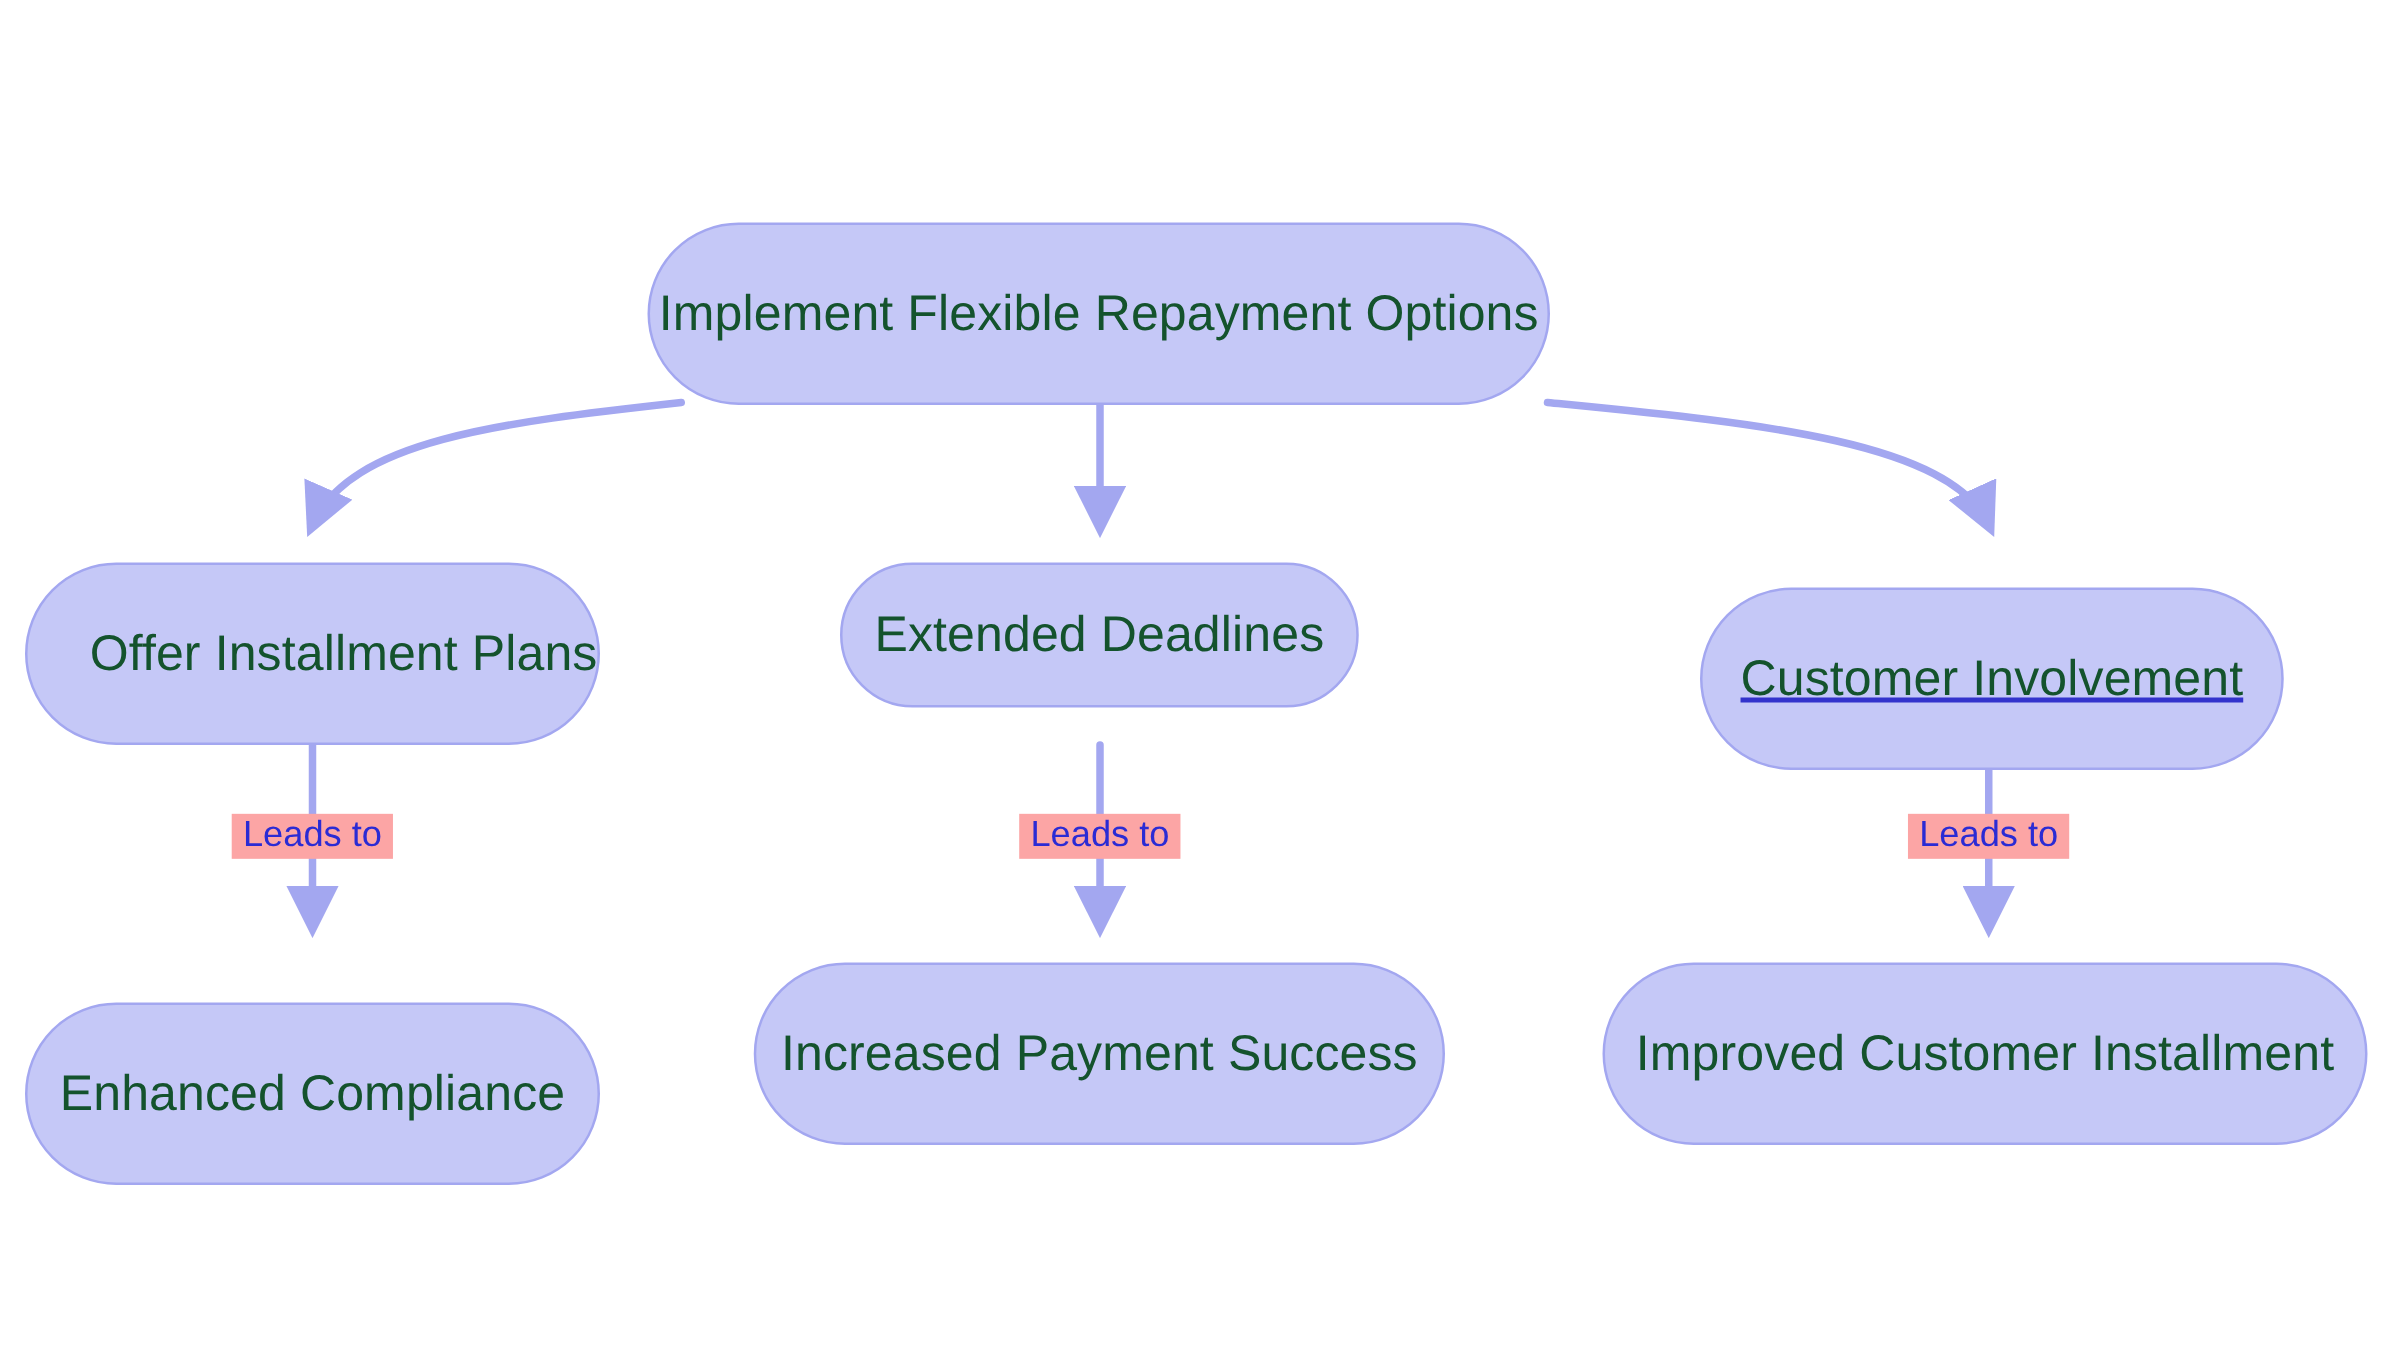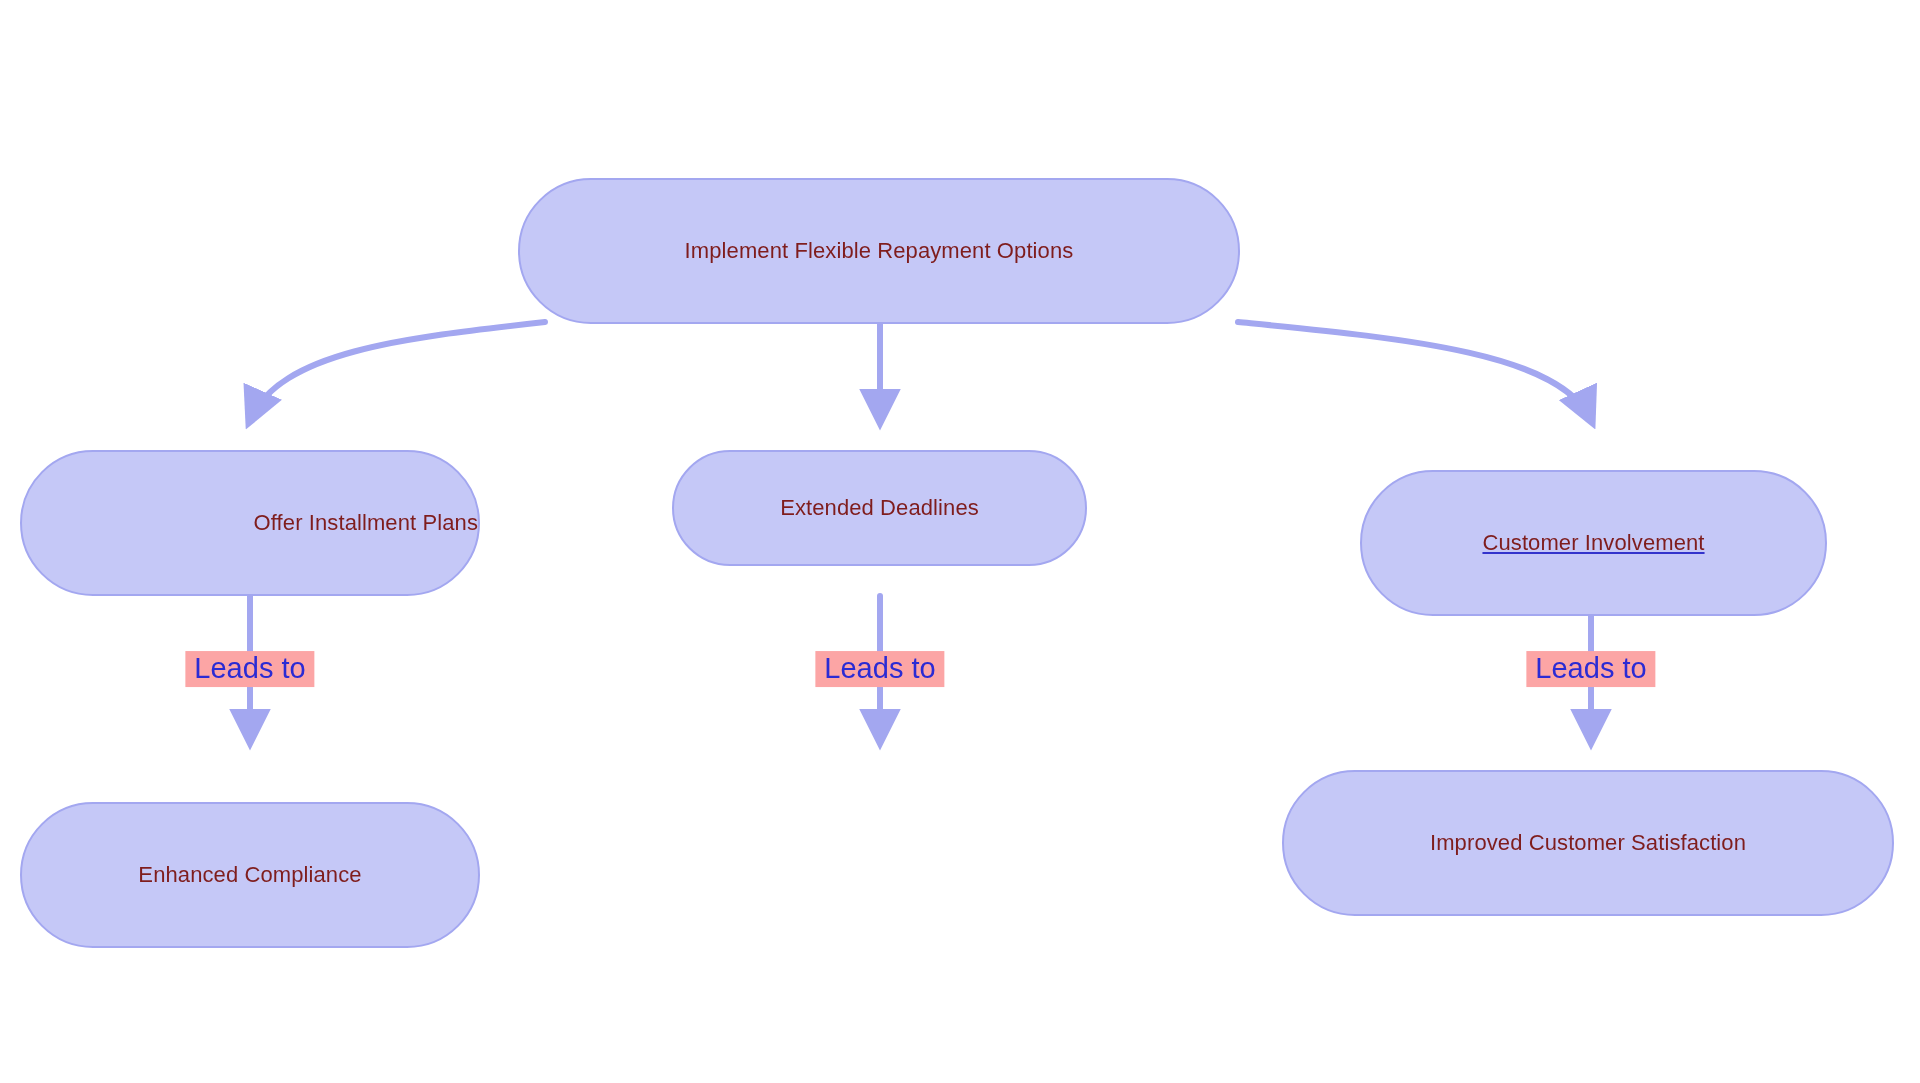--- a/index.html
+++ b/index.html
@@ -34,25 +34,25 @@
     display: flex;
     align-items: center;
     justify-content: center;
     background: #c5c8f7;
     border: 2px solid #a3a7f0;
     border-radius: 999px;
     color: #3333cc;
     white-space: nowrap;
   }
   .node-label {
-    font-size: 22px;
+    font-size: 40px;
     font-weight: 400;
     letter-spacing: 0.1px;
     line-height: 1;
-    color: #7f1d1d;
+    color: #14532d;
   }
   .node-root {
     left: 518px;
     top: 178px;
     width: 722px;
     height: 146px;
   }
   .node-mid-left {
     left: 20px;
     top: 450px;
@@ -144,22 +144,25 @@
   </div>
 
   <div class="node node-mid-right">
     <span class="node-label">Customer Involvement</span>
   </div>
 
   <div class="node node-out-left">
     <span class="node-label">Enhanced Compliance</span>
   </div>
 
+  <div class="node node-out-center">
+    <span class="node-label">Increased Payment Success</span>
+  </div>
 
   <div class="node node-out-right">
-    <span class="node-label">Improved Customer Satisfaction</span>
+    <span class="node-label">Improved Customer Installment</span>
   </div>
 
   <div class="edge-label edge-label-left">Leads to</div>
   <div class="edge-label edge-label-center">Leads to</div>
   <div class="edge-label edge-label-right">Leads to</div>
 
 </div>
 
 </body></html>

